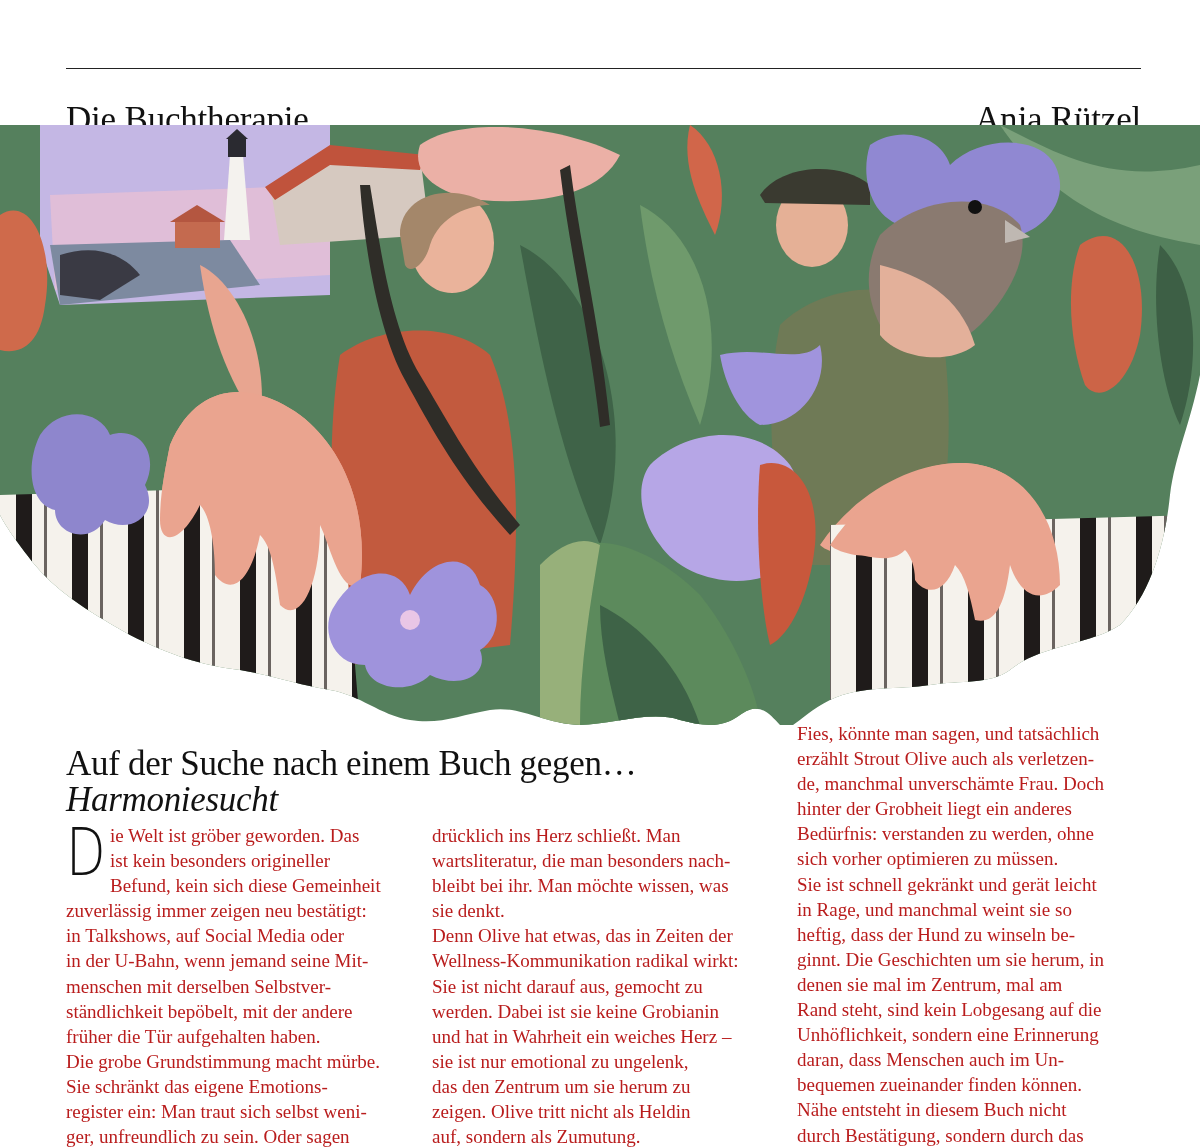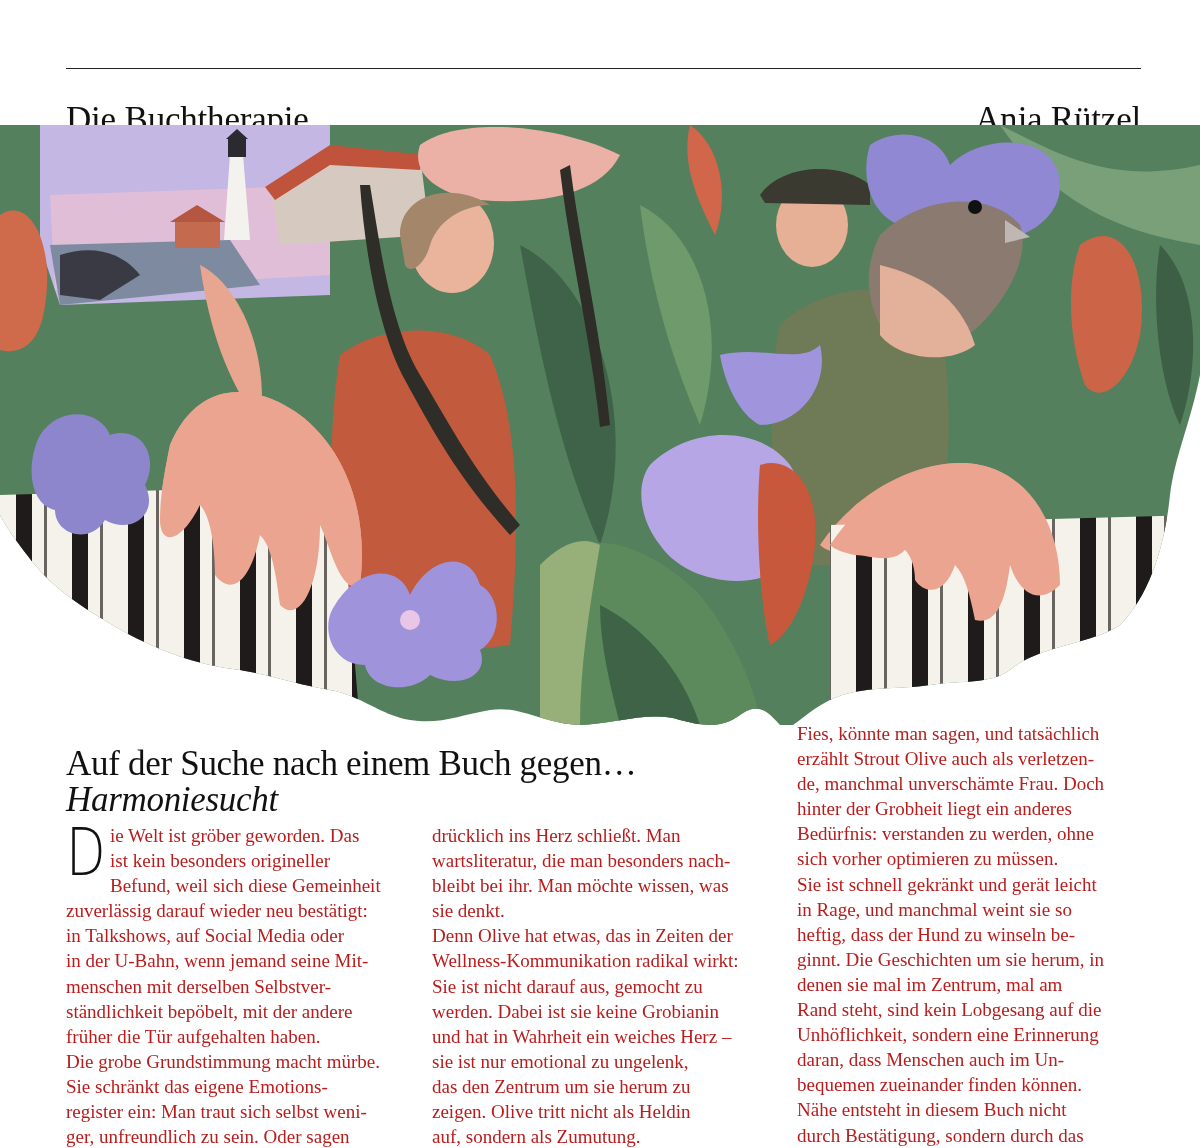--- a/index.html
+++ b/index.html
@@ -128,22 +128,22 @@
 <div class="headline">
   <span>Auf der Suche nach einem Buch gegen…</span>
   <span class="sub">Harmoniesucht</span>
 </div>
 
 <div class="dropcap">D</div>
 
 <div class="col col1">
   <span class="ln indent">ie Welt ist gröber geworden. Das</span>
   <span class="ln indent">ist kein besonders origineller</span>
-  <span class="ln indent">Befund, weil sich diese Gemeinheit</span>
-  <span class="ln">zuverlässig darauf wieder neu bestätigt:</span>
+  <span class="ln indent">Befund, kein sich diese Gemeinheit</span>
+  <span class="ln">zuverlässig immer zeigen neu bestätigt:</span>
   <span class="ln">in Talkshows, auf Social Media oder</span>
   <span class="ln">in der U-Bahn, wenn jemand seine Mit-</span>
   <span class="ln">menschen mit derselben Selbstver-</span>
   <span class="ln">ständlichkeit bepöbelt, mit der andere</span>
   <span class="ln">früher die Tür aufgehalten haben.</span>
   <span class="ln">Die grobe Grundstimmung macht mürbe.</span>
   <span class="ln">Sie schränkt das eigene Emotions-</span>
   <span class="ln">register ein: Man traut sich selbst weni-</span>
   <span class="ln">ger, unfreundlich zu sein. Oder sagen</span>
 </div>

